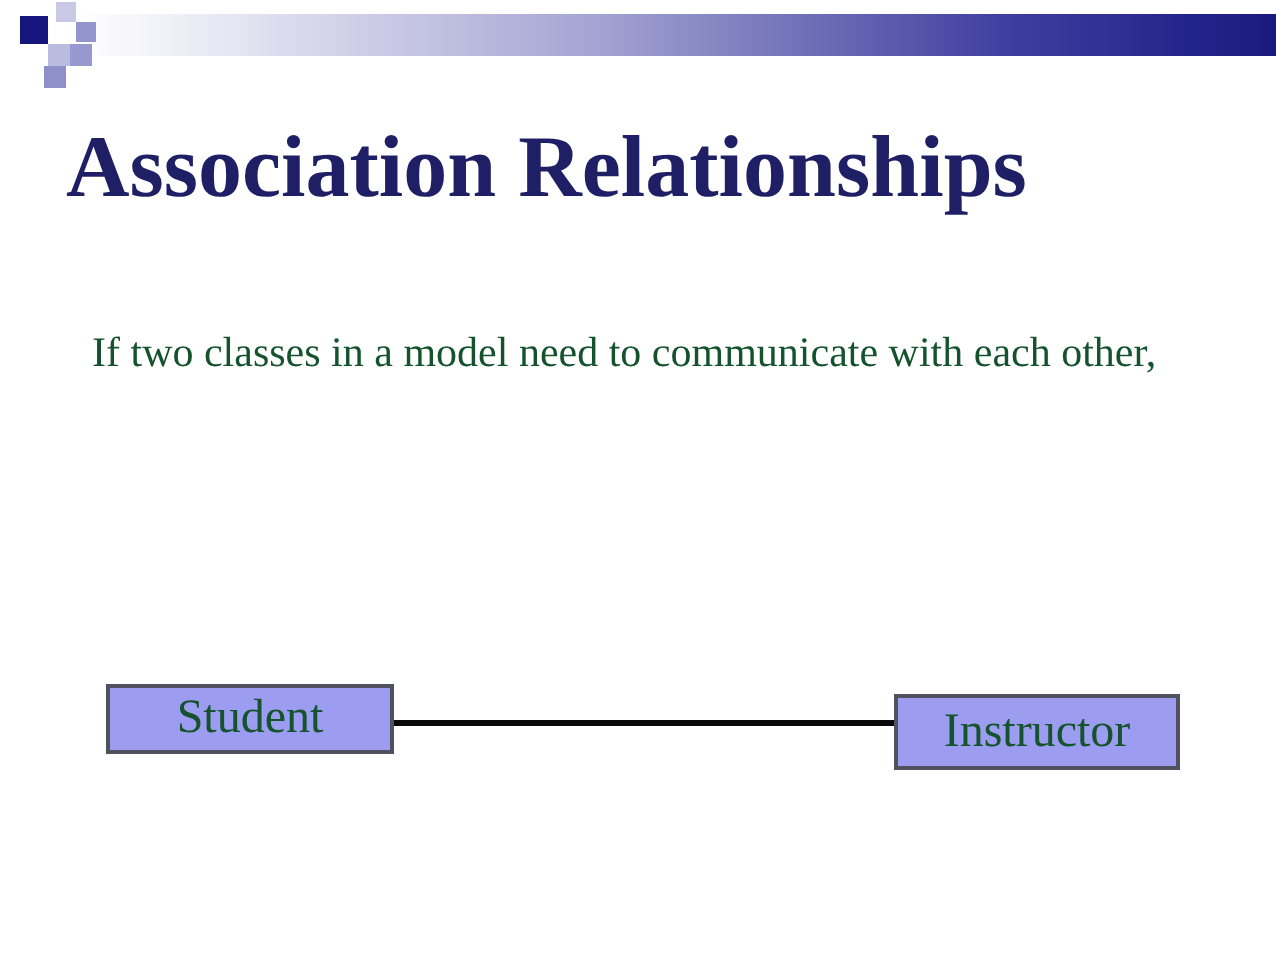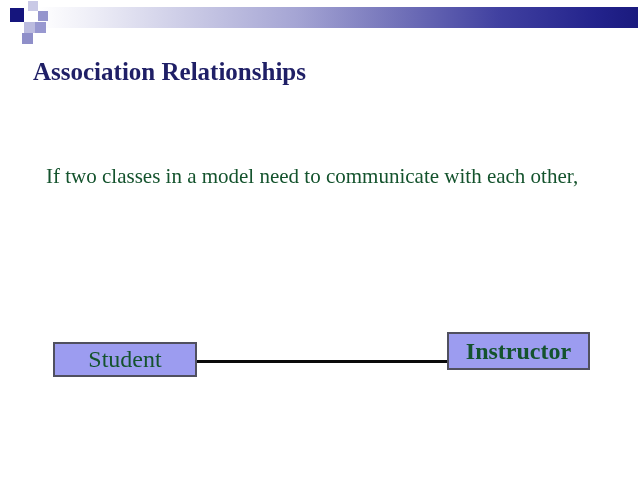--- a/index.html
+++ b/index.html
@@ -27,21 +27,21 @@
   .sq-med-right { left: 38px; top: 11px; width: 10px; height: 10px; background: #9595cd; }
   .sq-light-mid { left: 24px; top: 22px; width: 11px; height: 11px; background: #bbbbdf; }
   .sq-med-mid   { left: 35px; top: 22px; width: 11px; height: 11px; background: #9898d0; }
   .sq-med-bot   { left: 22px; top: 33px; width: 11px; height: 11px; background: #8f8fc9; }
 
   
   .title {
     position: absolute;
     left: 33px; top: 58px;
     margin: 0;
-    font-size: 25px;
+    font-size: 44px;
     font-weight: bold;
     color: #1f1f66;
     letter-spacing: 0px;
     white-space: nowrap;
   }
 
   
   .body-text {
     position: absolute;
     left: 46px; top: 161px;
@@ -59,21 +59,21 @@
     box-sizing: border-box;
     background: #9c9cf0;
     border: 2px solid #50505f;
     display: flex;
     align-items: center;
     justify-content: center;
     font-size: 24px;
     color: #14532d;
   }
   .student-box    { left: 53px;  top: 342px; width: 144px; height: 35px; }
-  .instructor-box { left: 447px; top: 332px; width: 143px; height: 38px; font-weight: bold; }
+  .instructor-box { left: 447px; top: 347px; width: 143px; height: 38px; }
   .assoc-line {
     position: absolute;
     left: 197px; top: 360px;
     width: 250px; height: 3px;
     background: #0a0a0a;
   }
 </style>
 </head>
 <body>
 

